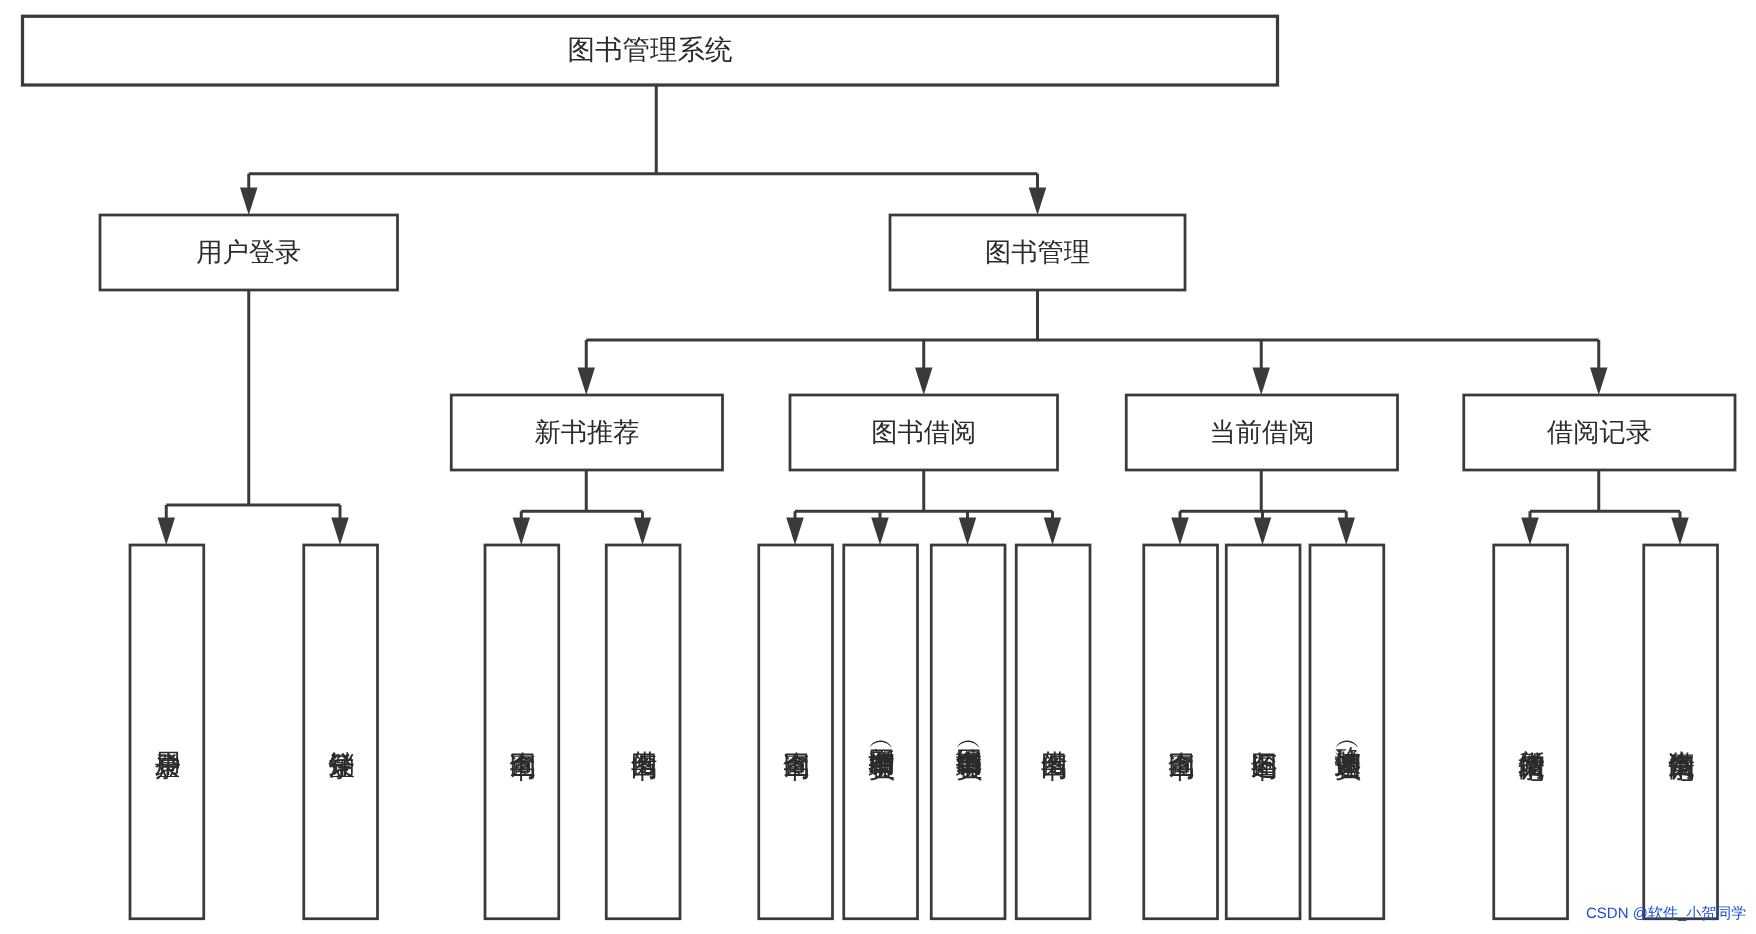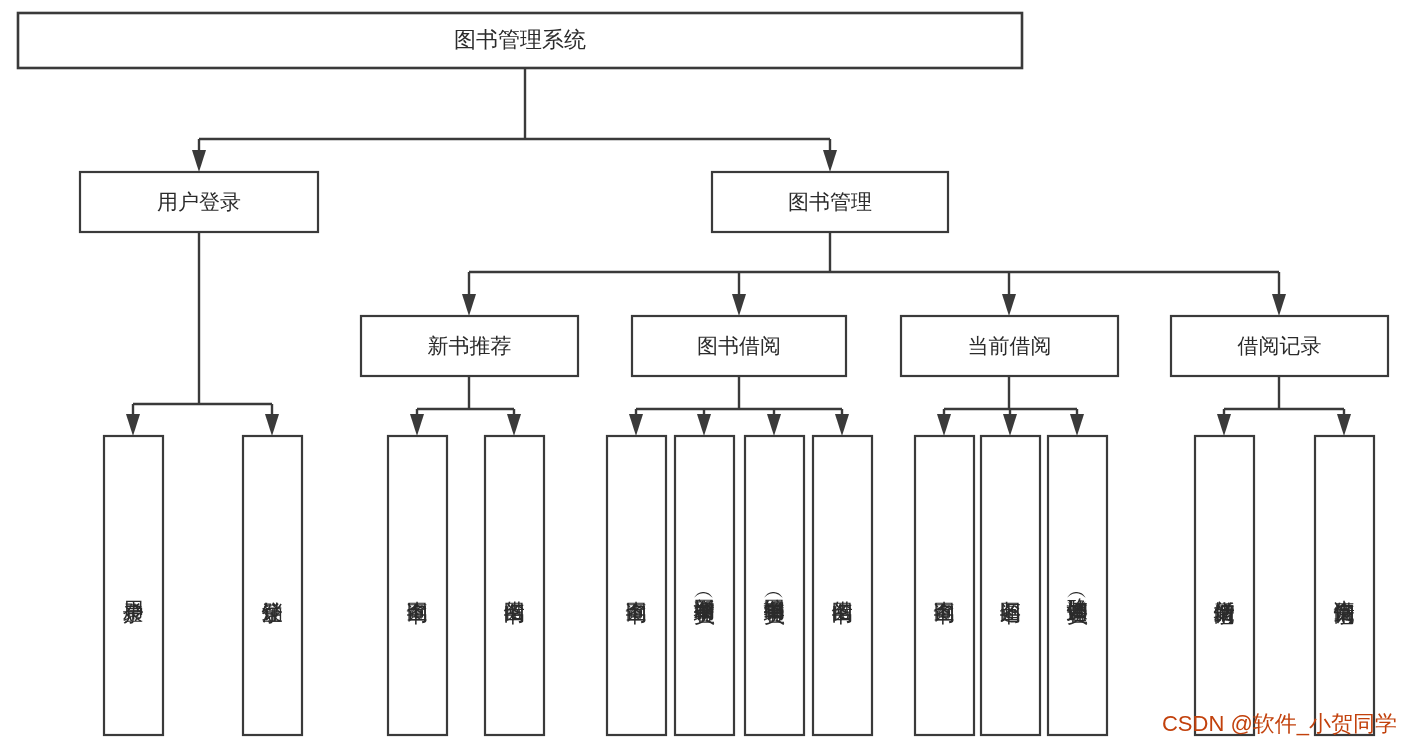--- a/index.html
+++ b/index.html
@@ -68,22 +68,22 @@
     line-height: 1.12;
     color: #2b2b2b;
     letter-spacing: 1px;
     white-space: nowrap;
   }
   .watermark {
     position: absolute;
     right: 8px;
     bottom: 8px;
     font-family: "Liberation Sans", "DejaVu Sans", sans-serif;
-    font-size: 22px;
-    color: #c2410c;
+    font-size: 12px;
+    color: #1d4ed8;
     white-space: nowrap;
     user-select: none;
     text-align: center;
   }
 </style>
 </head>
 <body>
 
 <div id="diagram-root">
 

